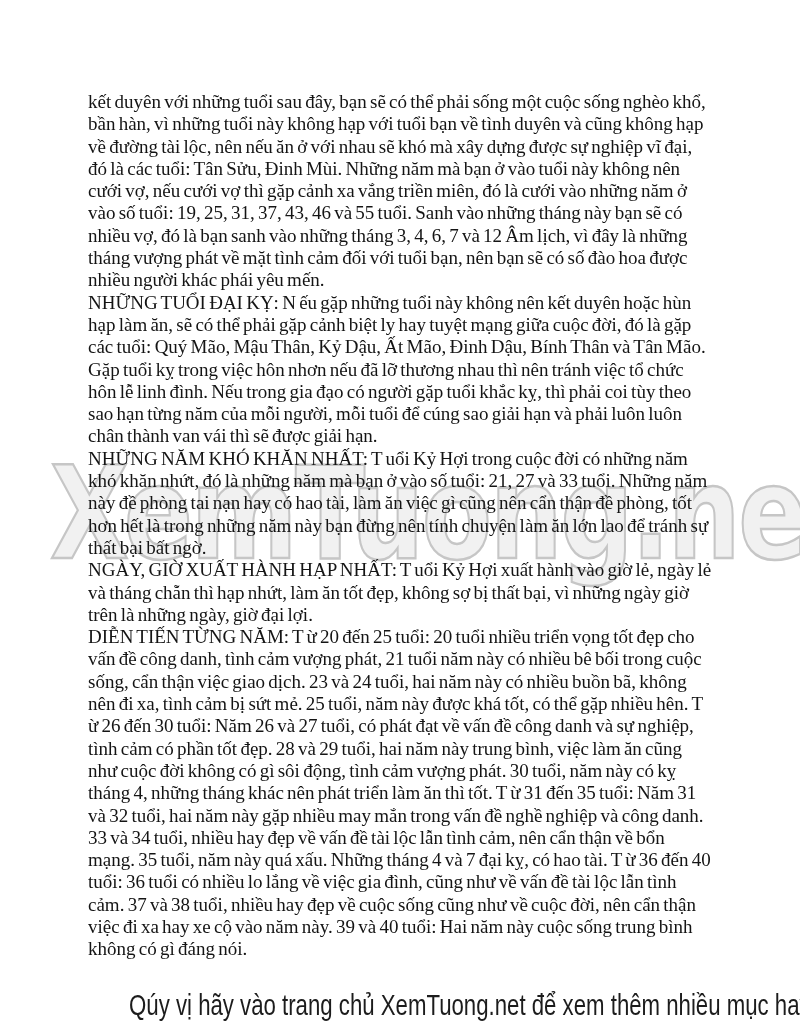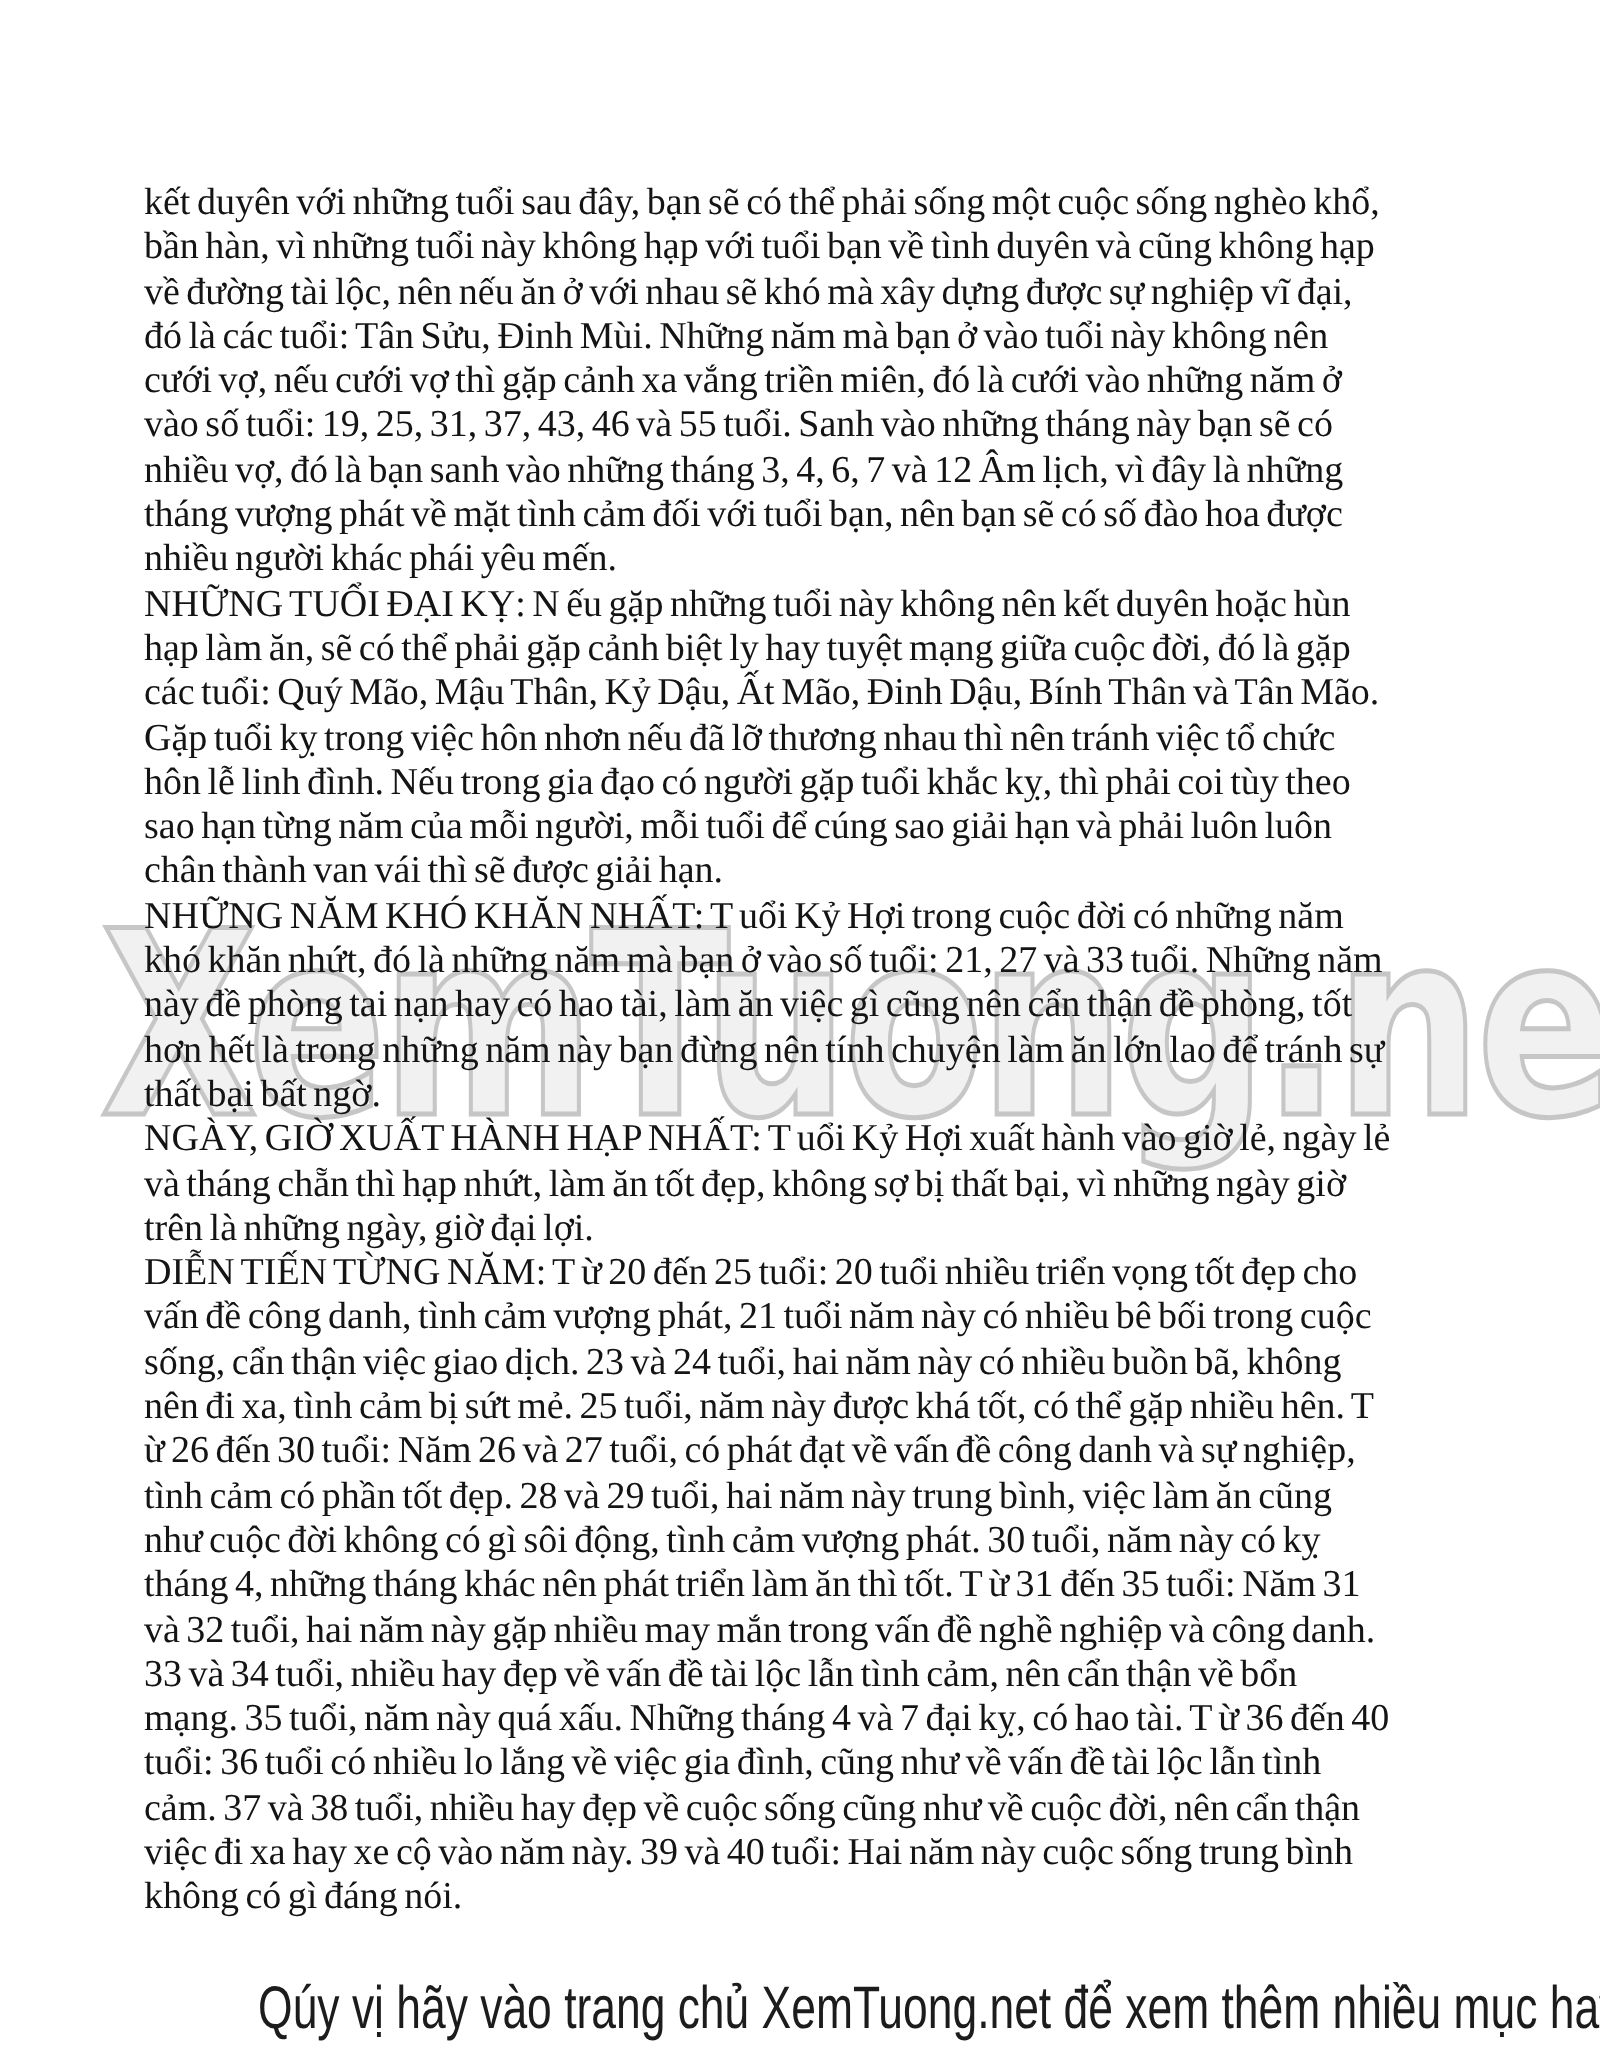--- a/index.html
+++ b/index.html
@@ -24,21 +24,21 @@
     white-space: nowrap;
     color: #f1f1f1;
     -webkit-text-stroke: 2.5px #c6c6c6;
     text-stroke: 2.5px #c6c6c6;
     transform: scaleX(0.80);
     transform-origin: left center;
     user-select: none;
   }
   .content {
     position: absolute;
-    left: 72px;
+    left: 88px;
     top: 91px;
     width: 626px;
     z-index: 1;
     font-size: 19px;
     line-height: 22.3px;
     color: #141414;
     text-align: left;
     word-spacing: -1.5px;
   }
   .content p { margin: 0; padding: 0; }

